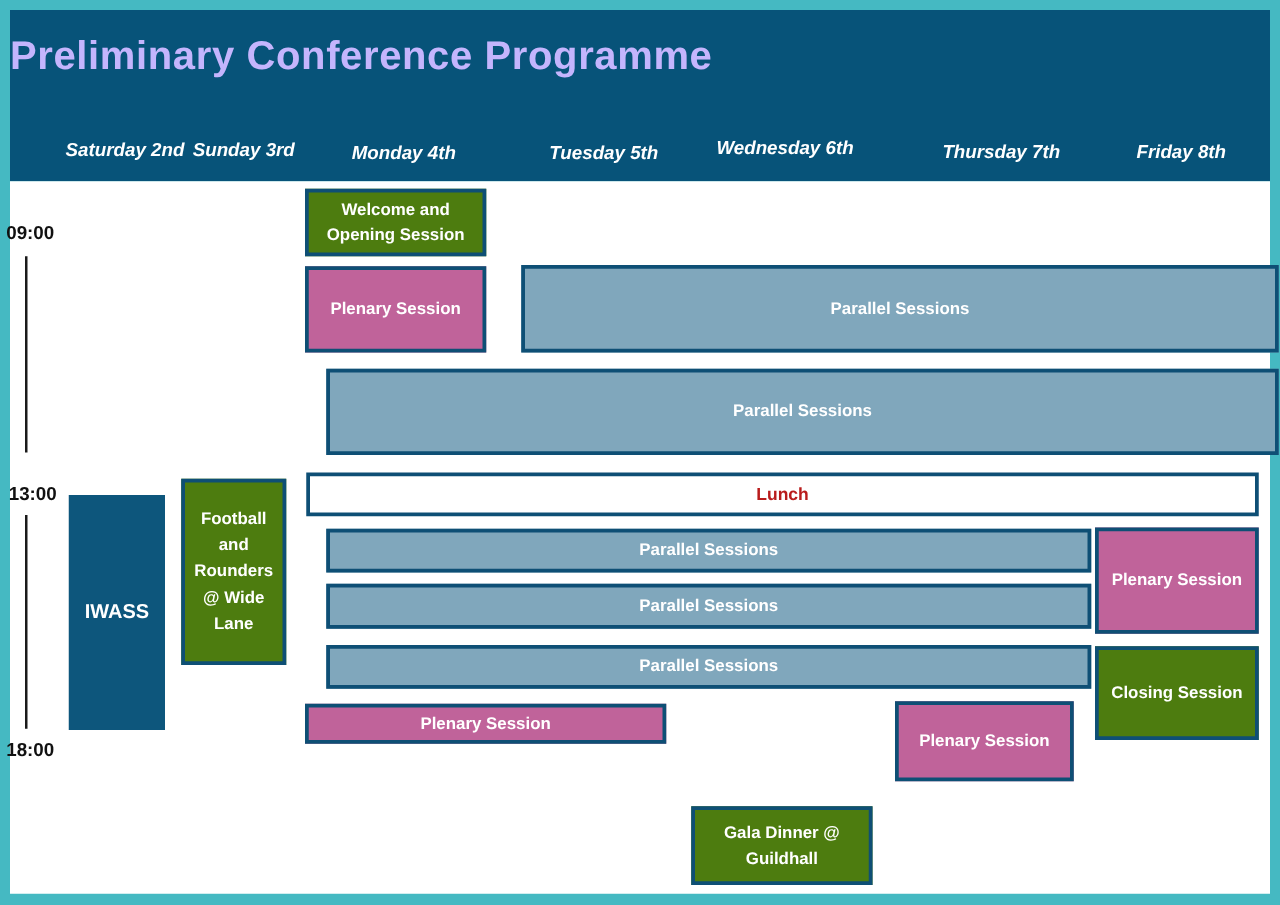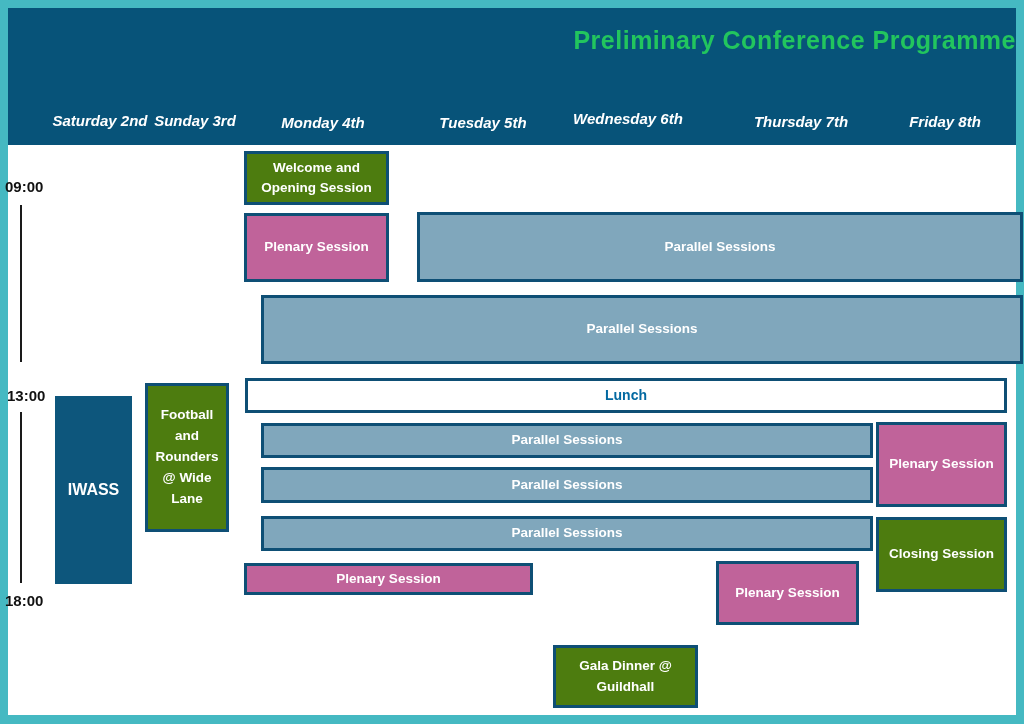--- a/index.html
+++ b/index.html
@@ -13,22 +13,22 @@
   #header{
     position:absolute;left:8px;top:8px;width:1008px;height:137px;
     background:#075379;
   }
   #content{
     position:absolute;left:8px;top:145px;width:1008px;height:570px;
     background:#ffffff;
   }
   .title{
     position:absolute;left:0;top:18px;width:100%;
-    text-align:right;color:#22c55e;
-    font-size:25px;font-weight:bold;letter-spacing:.5px;
+    text-align:left;color:#c4b5fd;
+    font-size:32px;font-weight:bold;letter-spacing:.5px;
   }
   .day{
     position:absolute;transform:translateX(-50%);
     color:#ffffff;font-size:15px;font-weight:bold;font-style:italic;
     white-space:nowrap;
   }
   .time{
     position:absolute;color:#111111;
     font-size:15px;font-weight:bold;
   }
@@ -40,21 +40,21 @@
     display:flex;align-items:center;justify-content:center;
     text-align:center;
     color:#ffffff;font-weight:bold;font-size:13.5px;line-height:1.5;
     border:3px solid #0e4f75;
     padding:2px 6px;
   }
   .teal { background:#4d7c0f; }
   .pink { background:#c0639a; }
   .blue { background:#80a7bc;margin-left:16px; }
   .navy { background:#0d567c; border:none; font-size:15px; }
-  .lunch{ background:#ffffff; color:#0369a1; font-size:14px; }
+  .lunch{ background:#ffffff; color:#b91c1c; font-size:14px; }
 
   
   #blk-welcome-opening   { left:244px; top:151px; width:145px; height:54px; }
   #blk-plenary-top       { left:401px; top:152px; width:606px; height:51px; }
   #blk-plenary-mon-am    { left:244px; top:213px; width:145px; height:69px; }
   #blk-parallel-am-right { left:401px; top:212px; width:606px; height:70px; }
   #blk-parallel-midday   { left:245px; top:295px; width:762px; height:69px; }
   #blk-lunch             { left:245px; top:378px; width:762px; height:35px; }
   #blk-parallel-pm1      { left:245px; top:423px; width:612px; height:35px; }
   #blk-parallel-pm2      { left:245px; top:467px; width:612px; height:36px; }

